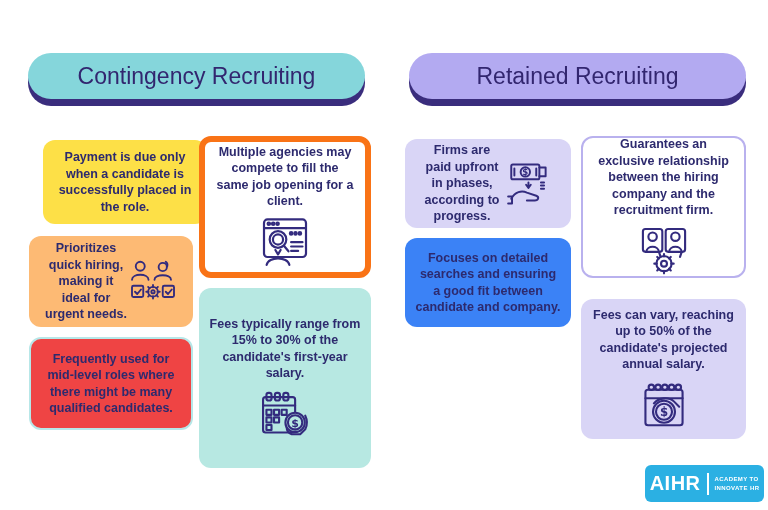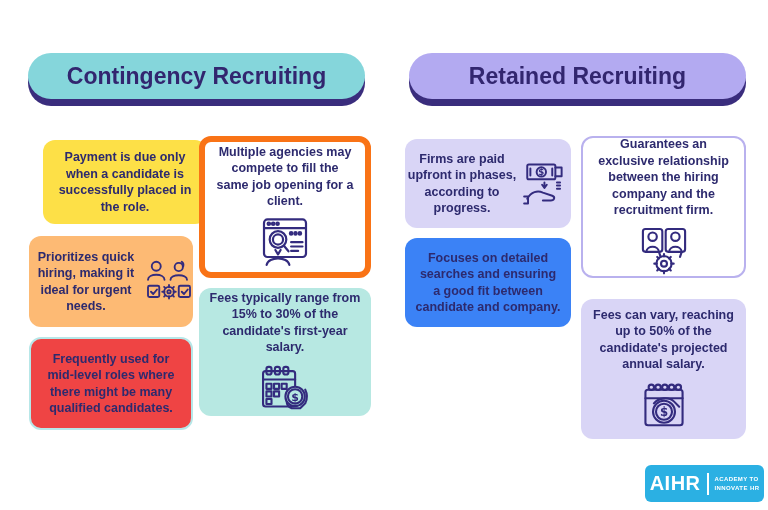--- a/index.html
+++ b/index.html
@@ -4,45 +4,45 @@
 <style>
   html,body { margin:0; padding:0; background:#ffffff; }
   .canvas {
     position:relative; width:768px; height:510px; background:#ffffff;
     font-family:"Liberation Sans", sans-serif; overflow:hidden;
   }
   
   .pill {
     position:absolute; top:53px; height:46px; border-radius:26px;
     display:flex; align-items:center; justify-content:center;
-    font-weight:bold; font-size:23px; color:#32266f;
+    font-weight:normal; font-size:23px; color:#32266f;
     box-shadow:0 7px 0 #3a2d7d;
   }
   .pill-left  { left:28px;  width:337px; background:#85d6db; }
   .pill-right { left:409px; width:337px; background:#b3aaf1; }
 
   
   .card {
     position:absolute; border-radius:12px; box-sizing:border-box;
     color:#2d2a6e; font-weight:bold; font-size:12.5px; line-height:1.32;
     display:flex; align-items:center; justify-content:center;
     text-align:center; padding:4px 10px;
   }
   .card .txt { width:100%; }
-  .card-icon-right { flex-direction:row; gap:2px; padding:6px 0; }
+  .card-icon-right { flex-direction:row; gap:2px; padding:6px 16px; }
   .card-icon-right .txt { flex:1 1 auto; }
   .card-icon-right .ico { flex:0 0 auto; display:flex; align-items:center; }
   .card-icon-bottom { flex-direction:column; gap:5px; justify-content:center; }
   .card-icon-bottom .ico { display:flex; justify-content:center; }
 
   #card-c1 { left:43px;  top:140px; width:164px; height:84px;  background:#fde047; }
   #card-c2 { left:29px;  top:236px; width:164px; height:91px;  background:#fdba74; }
   #card-c3 { left:29px;  top:337px; width:164px; height:93px;  background:#ef4444; border:2px solid #b7e7e8; }
   #card-c4 { left:199px; top:136px; width:172px; height:142px; background:#ffffff; border:6px solid #f97316; }
-  #card-c5 { left:199px; top:288px; width:172px; height:128px; background:#b7e8e2; }
+  #card-c5 { left:199px; top:288px; width:172px; height:180px; background:#b7e8e2; }
   #card-r1 { left:405px; top:139px; width:166px; height:89px;  background:#d9d5f6; }
   #card-r2 { left:405px; top:238px; width:166px; height:89px;  background:#3b82f6; }
   #card-r3 { left:405px; top:337px; width:166px; height:92px;  background:#ffffff; border:2px solid #cdc7f3; }
   #card-r4 { left:581px; top:136px; width:165px; height:142px; background:#ffffff; border:2px solid #b9b1ee; }
   #card-r5 { left:581px; top:288px; width:165px; height:140px; background:#d9d5f6;margin-top:11px; }
 
   svg.line-icon { stroke:#332b7e; fill:none; stroke-width:2.5; stroke-linecap:round; stroke-linejoin:round; }
   svg.line-icon text { stroke:none; fill:#332b7e; font-family:"DejaVu Sans", sans-serif; font-weight:bold; }
 
   

